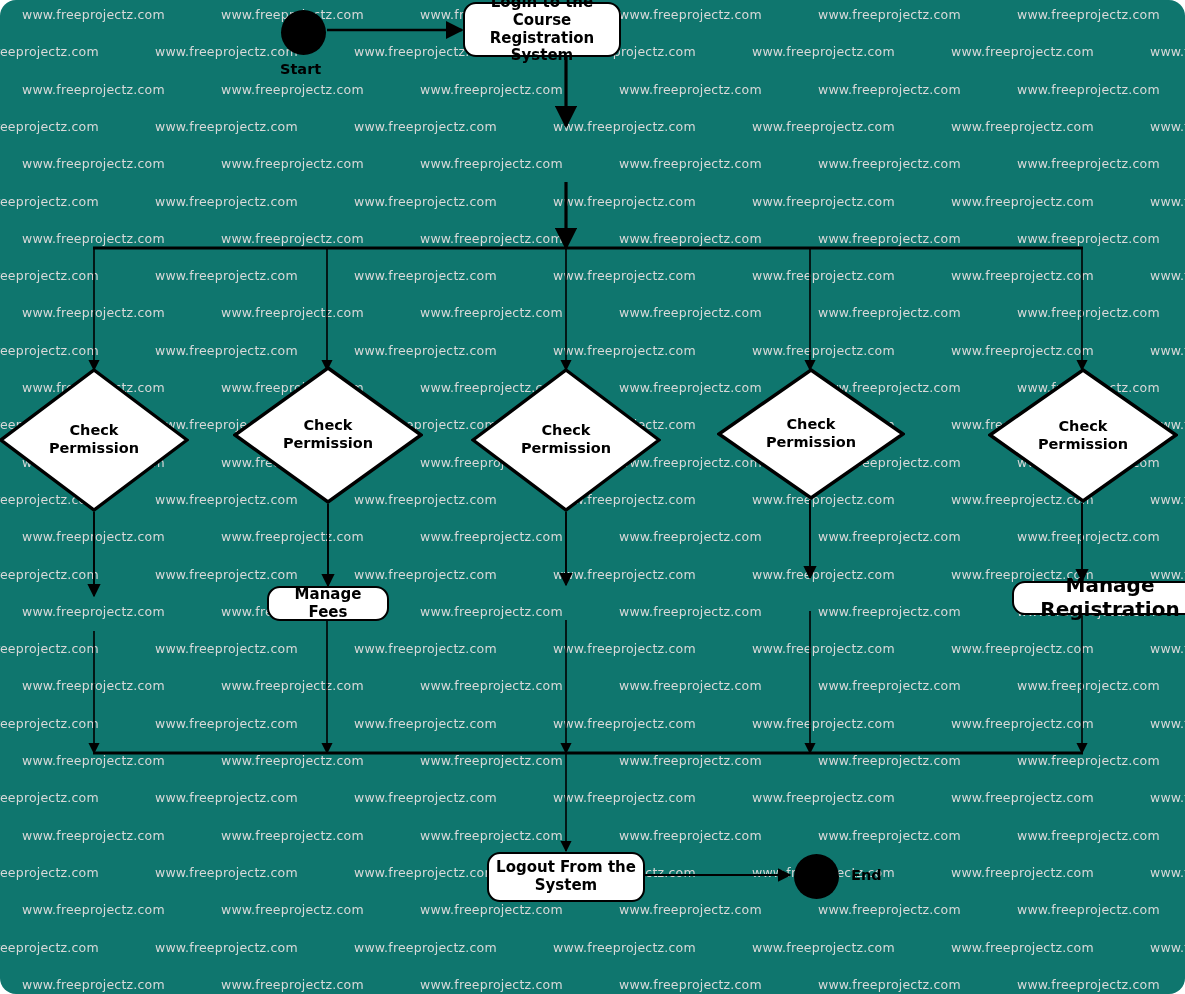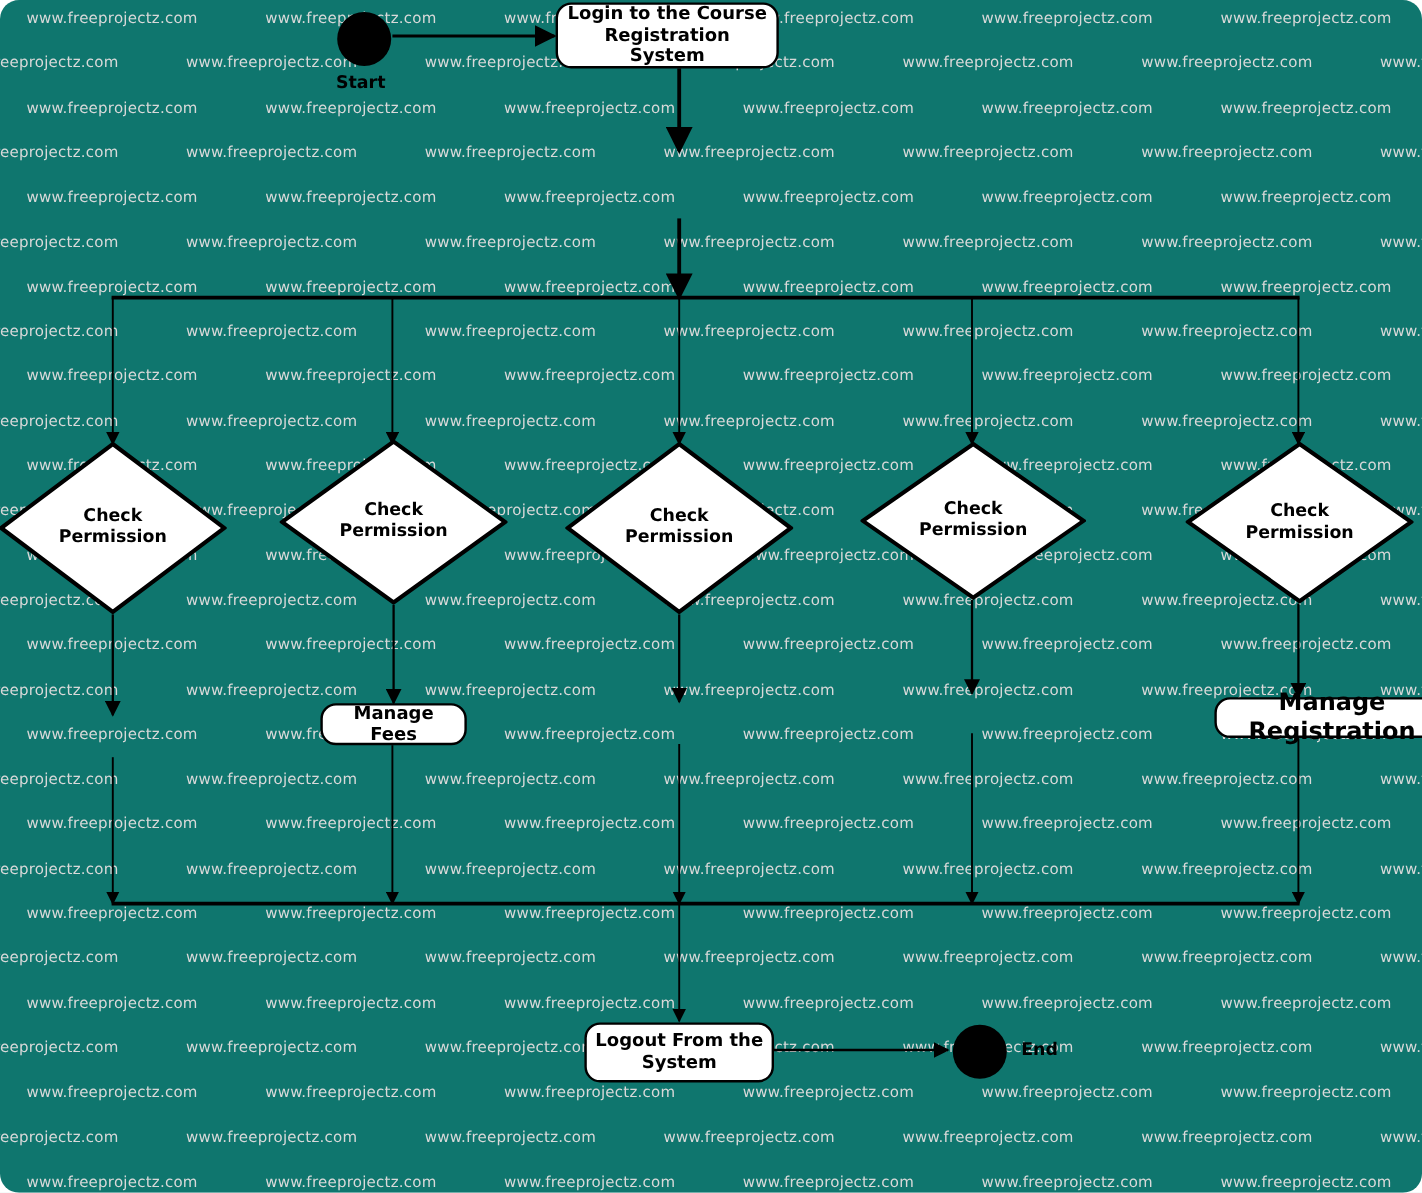--- a/index.html
+++ b/index.html
@@ -349,21 +349,21 @@
     <line x1="566" y1="753" x2="566" y2="851" stroke="#000000" stroke-width="1.6" marker-end="url(#arrow)"></line>
 
     <line x1="645" y1="875" x2="790" y2="875" stroke="#000000" stroke-width="1.9" marker-end="url(#arrow)"></line>
   </svg>
 
   <div id="diagram-layer">
 
     <div class="node terminal" style="left:281px; top:10px; width:45px; height:45px;"></div>
     <div class="terminal-label" style="left:280px; top:61px;">Start</div>
 
-    <div class="node activity" style="left:463px; top:2px; width:186px; height:55px; font-size:15px;">
+    <div class="node activity" style="left:463px; top:2px; width:158px; height:55px; font-size:15px;">
       <span>Login to the Course Registration System</span>
     </div>
 
 
     <div class="node decision" style="left:-1px; top:368px; width:190px; height:144px;">
       <svg width="190" height="144" viewBox="0 0 190 144" xmlns="http://www.w3.org/2000/svg">
         <polygon points="95,2 188,72 95,142 2,72" fill="#ffffff" stroke="#000000" stroke-width="3.4"></polygon>
       </svg>
       <div class="dec-text">
         <span>Check</span>

